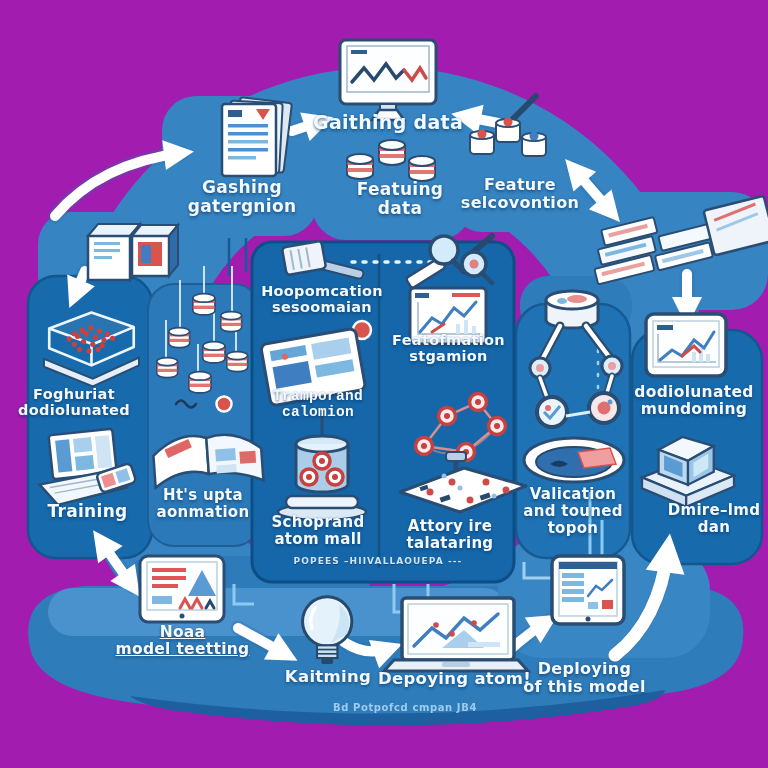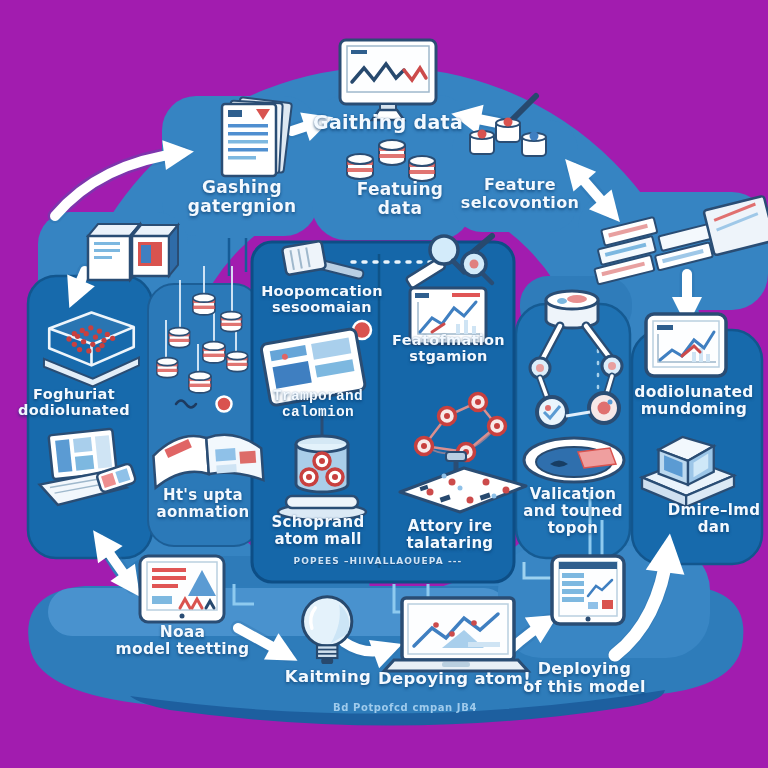--- a/index.html
+++ b/index.html
@@ -485,41 +485,42 @@
 
 <div class="stage" style="left:298px;top:112px;width:180px;font-size:19px;">Gaithing data</div>
 <div class="stage" style="left:162px;top:178px;width:160px;font-size:17px;">Gashing
 gatergnion</div>
 <div class="stage" style="left:345px;top:180px;width:110px;font-size:17px;">Featuing
 data</div>
 <div class="stage" style="left:453px;top:176px;width:134px;font-size:16px;">Feature
 selcovontion</div>
 <div class="stage" style="left:8px;top:386px;width:132px;font-size:14.5px;">Foghuriat
 dodiolunated</div>
+<div class="stage" style="left:20px;top:502px;width:135px;font-size:17px;">Training</div>
 <div class="stage" style="left:148px;top:487px;width:110px;font-size:15px;">Ht's upta
 aonmation</div>
 <div class="stage" style="left:258px;top:283px;width:128px;font-size:14.5px;">Hoopomcation
 sesoomaian</div>
 <div class="stage" style="left:262px;top:388px;width:112px;font-size:14.5px;font-family:Liberation Mono, monospace;">Tramporand
 calomion</div>
 <div class="stage" style="left:260px;top:514px;width:116px;font-size:15px;">Schoprand
 atom mall</div>
 <div class="stage small" style="left:268px;top:556px;width:220px;font-size:9px;">POPEES –HIIVALLAOUEPA ---</div>
 <div class="stage" style="left:386px;top:332px;width:125px;font-size:14.5px;">Featofmation
 stgamion</div>
 <div class="stage" style="left:390px;top:518px;width:120px;font-size:15px;">Attory ire
 talataring</div>
 <div class="stage" style="left:518px;top:486px;width:110px;font-size:15px;">Valication
 and touned
 topon</div>
 <div class="stage" style="left:628px;top:384px;width:132px;font-size:15.5px;">dodiolunated
 mundoming</div>
 <div class="stage" style="left:630px;top:502px;width:130px;font-size:15px;margin-left:19px;">Dmire–lmd
 dan</div>
-<div class="stage" style="left:100px;top:624px;width:165px;font-size:15.5px;">Noaa
+<div class="stage" style="left:100px;top:624px;width:165px;font-size:15.5px;text-decoration:underline;">Noaa
 model teetting</div>
 <div class="stage" style="left:258px;top:668px;width:140px;font-size:16.5px;">Kaitming</div>
 <div class="stage" style="left:372px;top:670px;width:165px;font-size:16.5px;">Depoying atom!</div>
 <div class="stage" style="left:512px;top:660px;width:145px;font-size:16px;">Deploying
 of this model</div>
 <div class="stage wm" style="left:295px;top:702px;width:220px;font-size:10px;">Bd Potpofcd cmpan JB4</div>
 
 </div>
 
 </body></html>

